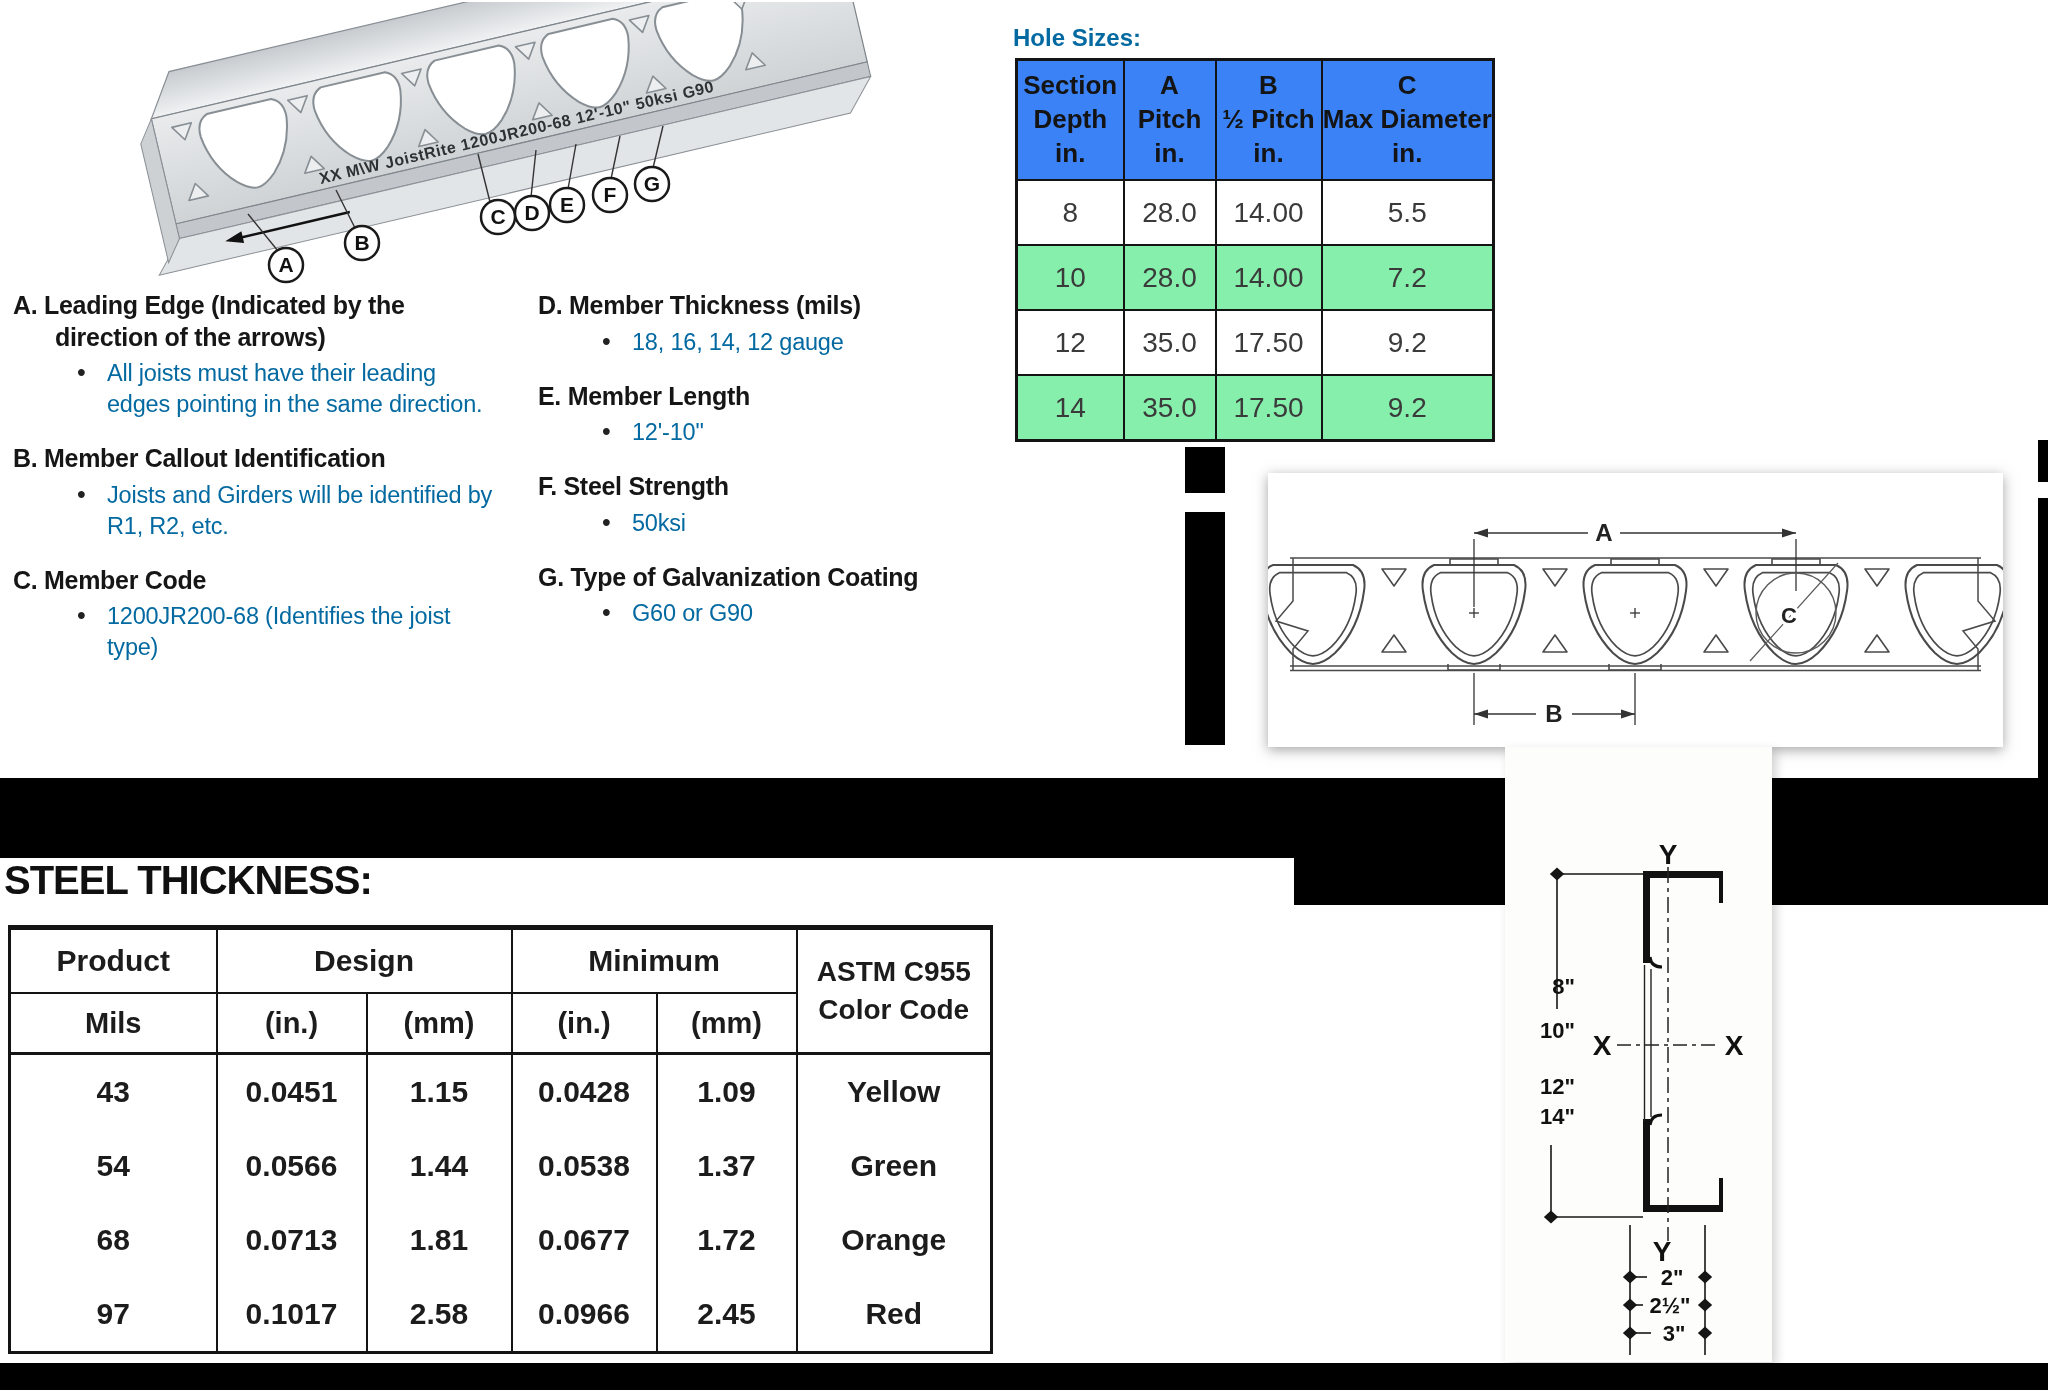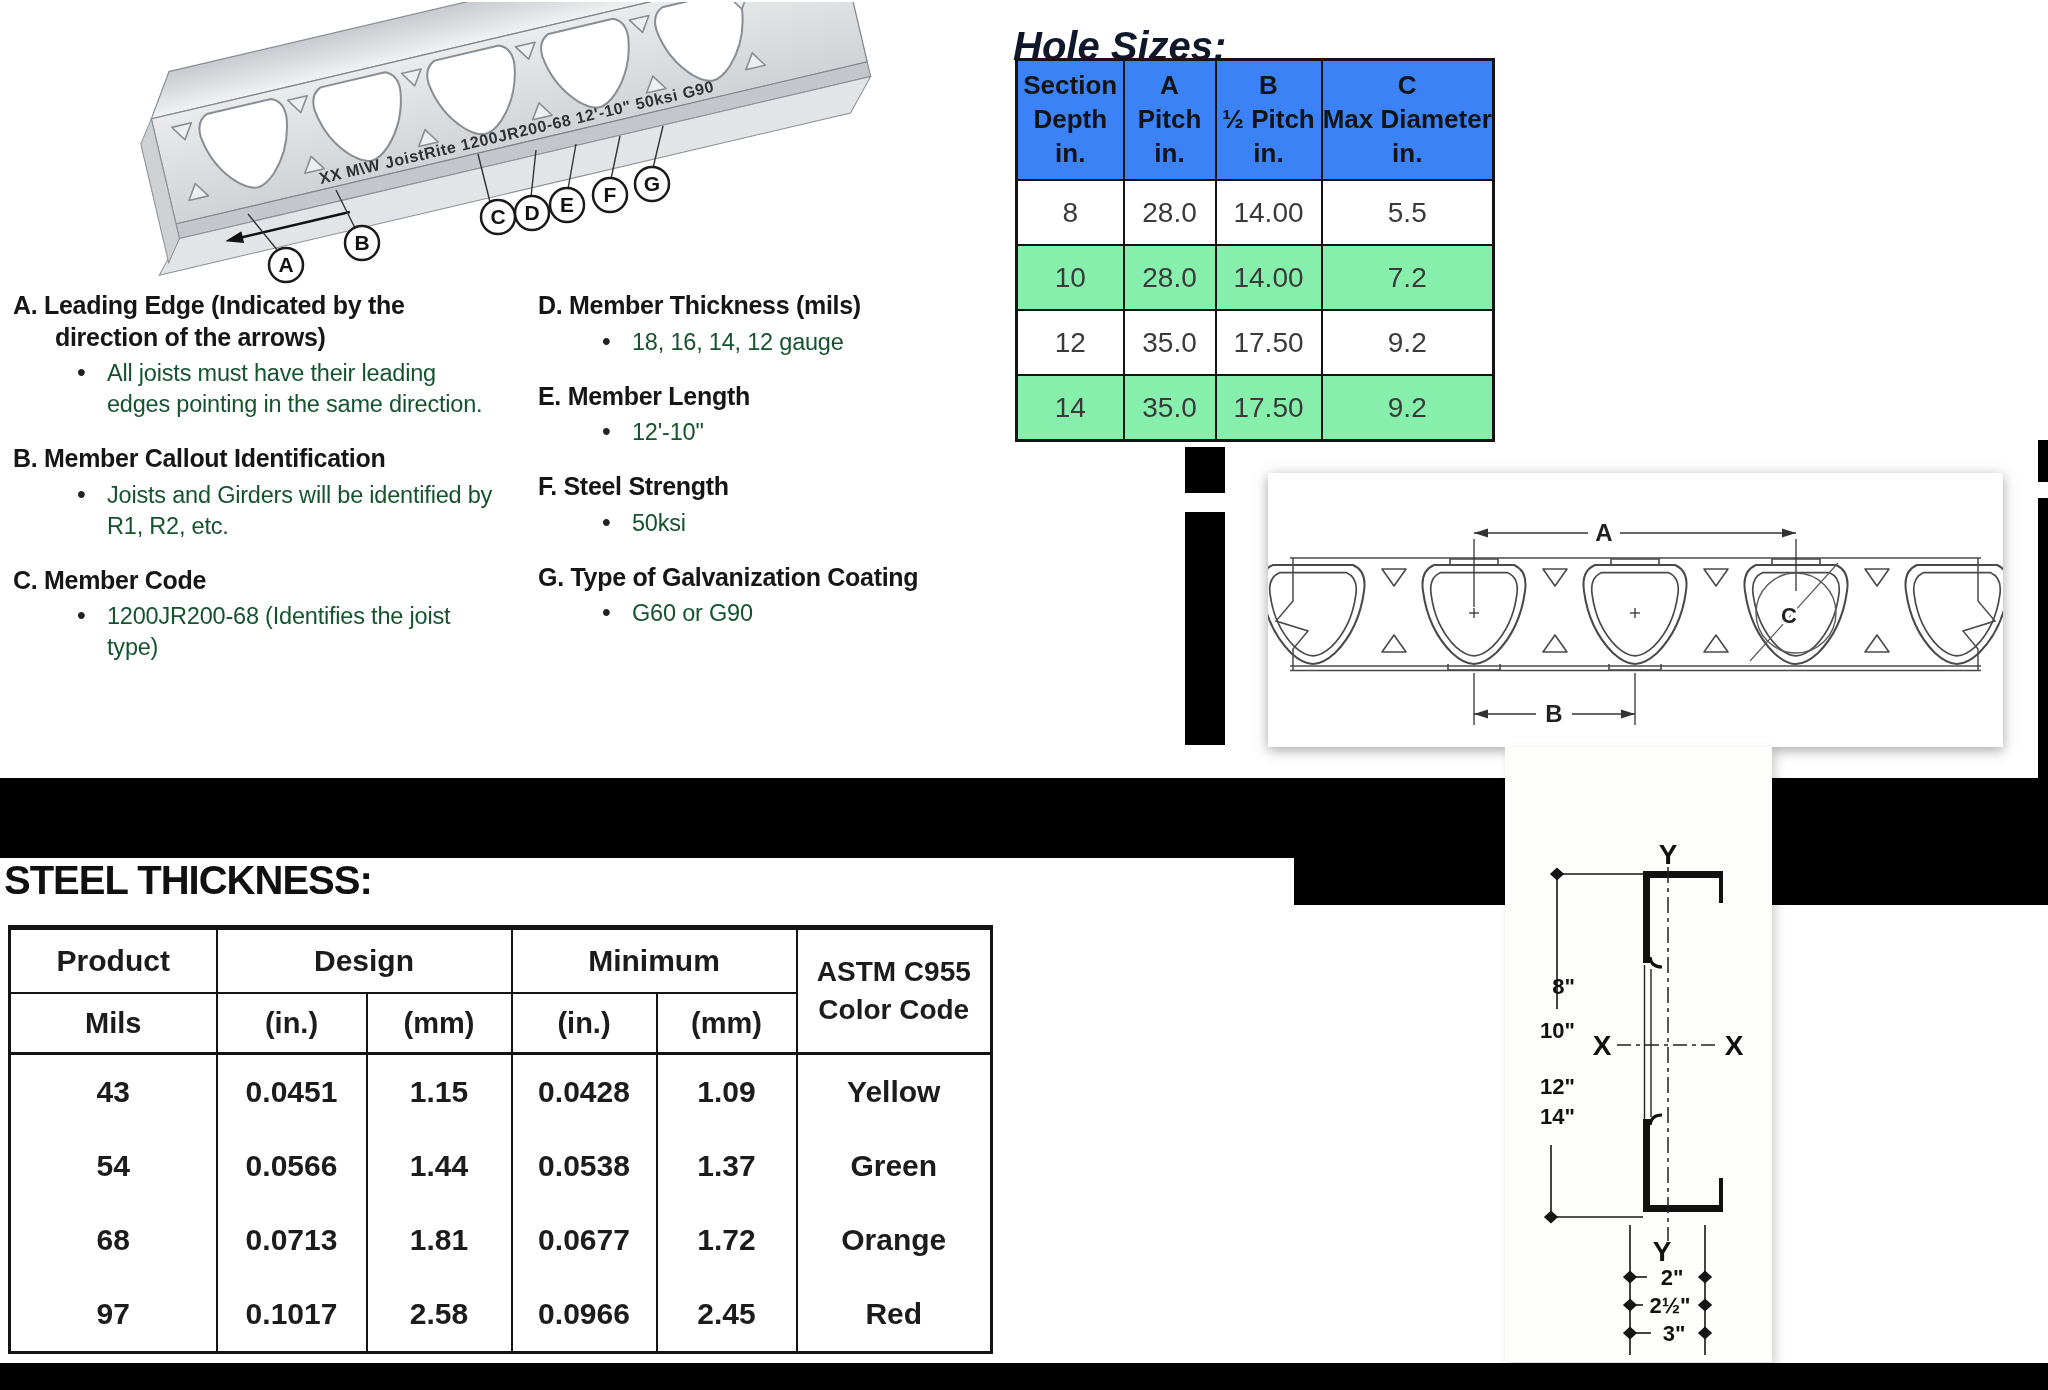--- a/index.html
+++ b/index.html
@@ -7,23 +7,23 @@
         font-family:"Liberation Sans", sans-serif;color:#1a1a1a;}
   .abs{position:absolute;}
   .blk{position:absolute;background:#000;}
   
   .legend{position:absolute;}
   .leg-head{font-size:25px;font-weight:bold;line-height:1.26;color:#161616;
             padding-left:42px;text-indent:-42px;margin-top:23px;letter-spacing:-0.3px;}
   .leg-head:first-child{margin-top:0;}
   .leg-bullet{display:flex;margin-top:5px;padding-left:64px;}
   .leg-dot{width:30px;font-size:25px;color:#222;flex:none;}
-  .leg-txt{font-size:23.5px;line-height:1.32;color:#14532d;letter-spacing:-0.2px;}
+  .leg-txt{font-size:23.5px;line-height:1.32;color:#0369a1;letter-spacing:-0.2px;}
   
-  .hs-title{position:absolute;left:1013px;top:24px;font-size:40px;font-weight:bold;color:#0f172a;font-style:italic;}
+  .hs-title{position:absolute;left:1013px;top:24px;font-size:24px;font-weight:bold;color:#0369a1;}
   .holetbl{position:absolute;left:1015px;top:58px;border-collapse:collapse;table-layout:fixed;
            width:477px;border:3px solid #141414;}
   .holetbl td{border:2.5px solid #141414;text-align:center;vertical-align:middle;padding:0;}
   .holetbl .hd{background:#3b82f6;font-weight:bold;font-size:26px;line-height:1.3;height:118px;color:#141414;}
   .holetbl .dr td{height:63px;font-size:28px;color:#3a3a3a;}
   .holetbl .alt td{background:#86efac;}
   
   .st-title{position:absolute;left:4px;top:858px;font-size:40px;font-weight:bold;
             letter-spacing:-1px;color:#101010;}
   .steeltbl{position:absolute;left:8px;top:925px;border-collapse:collapse;table-layout:fixed;

